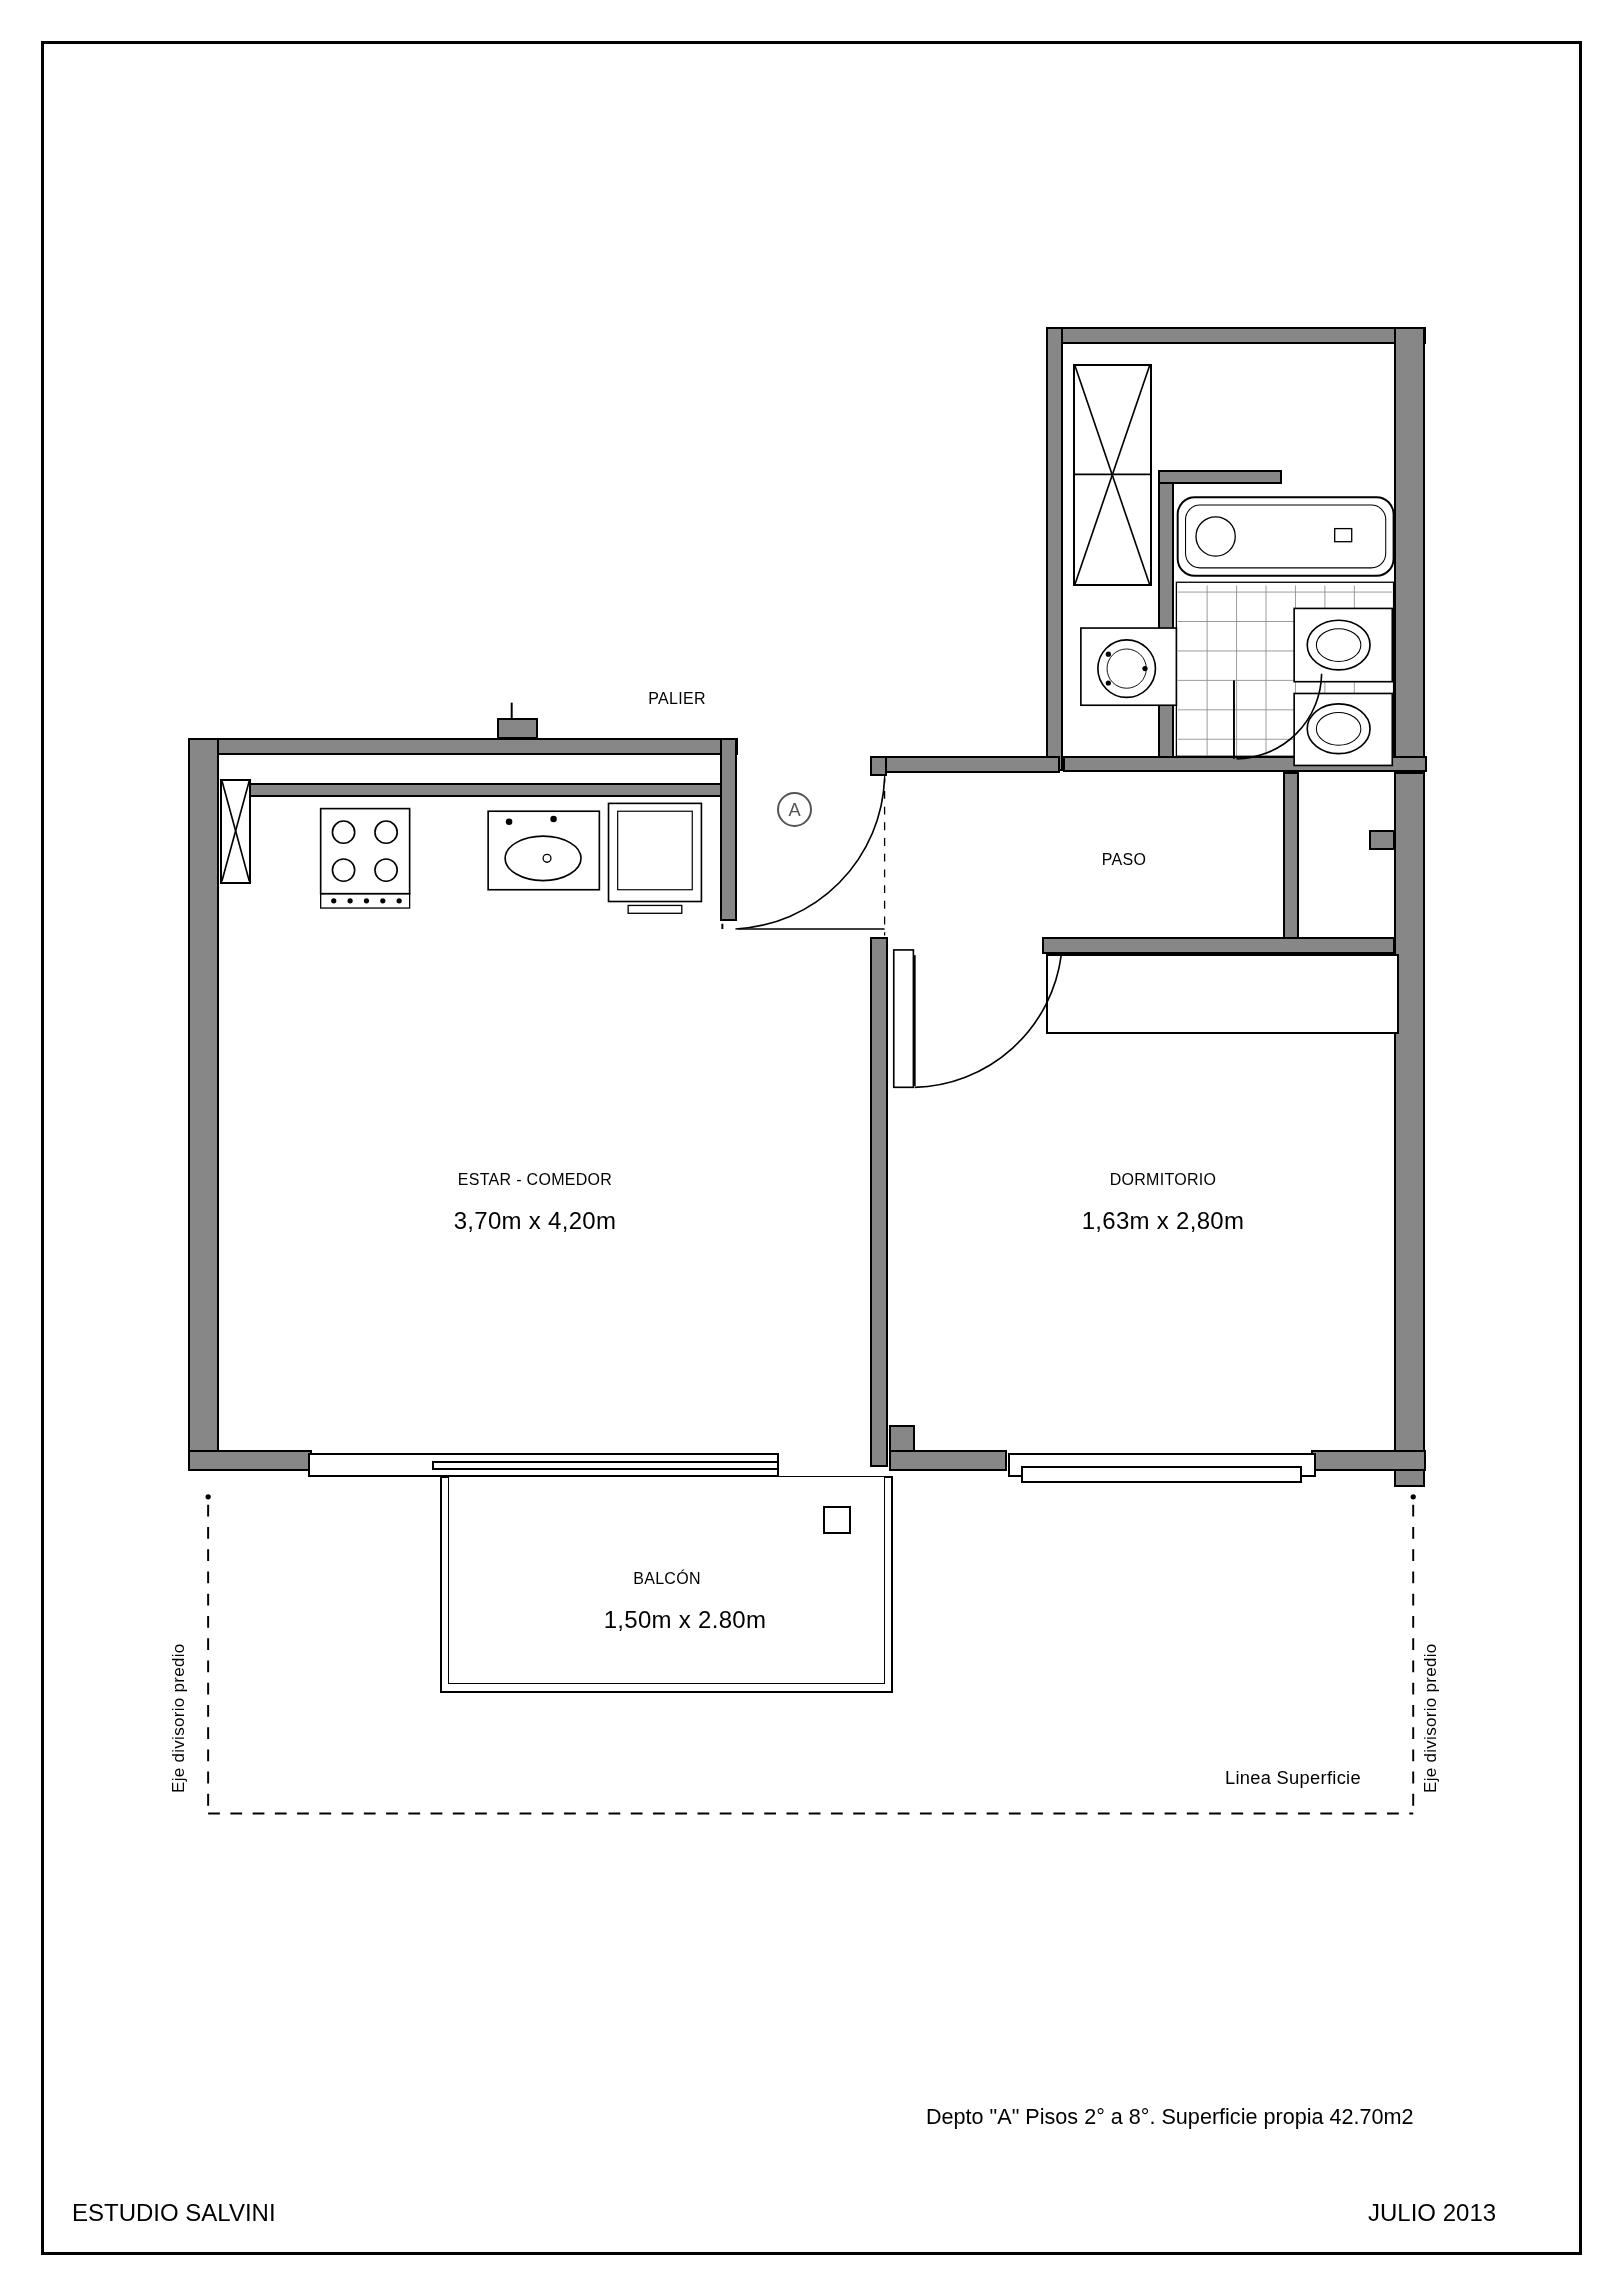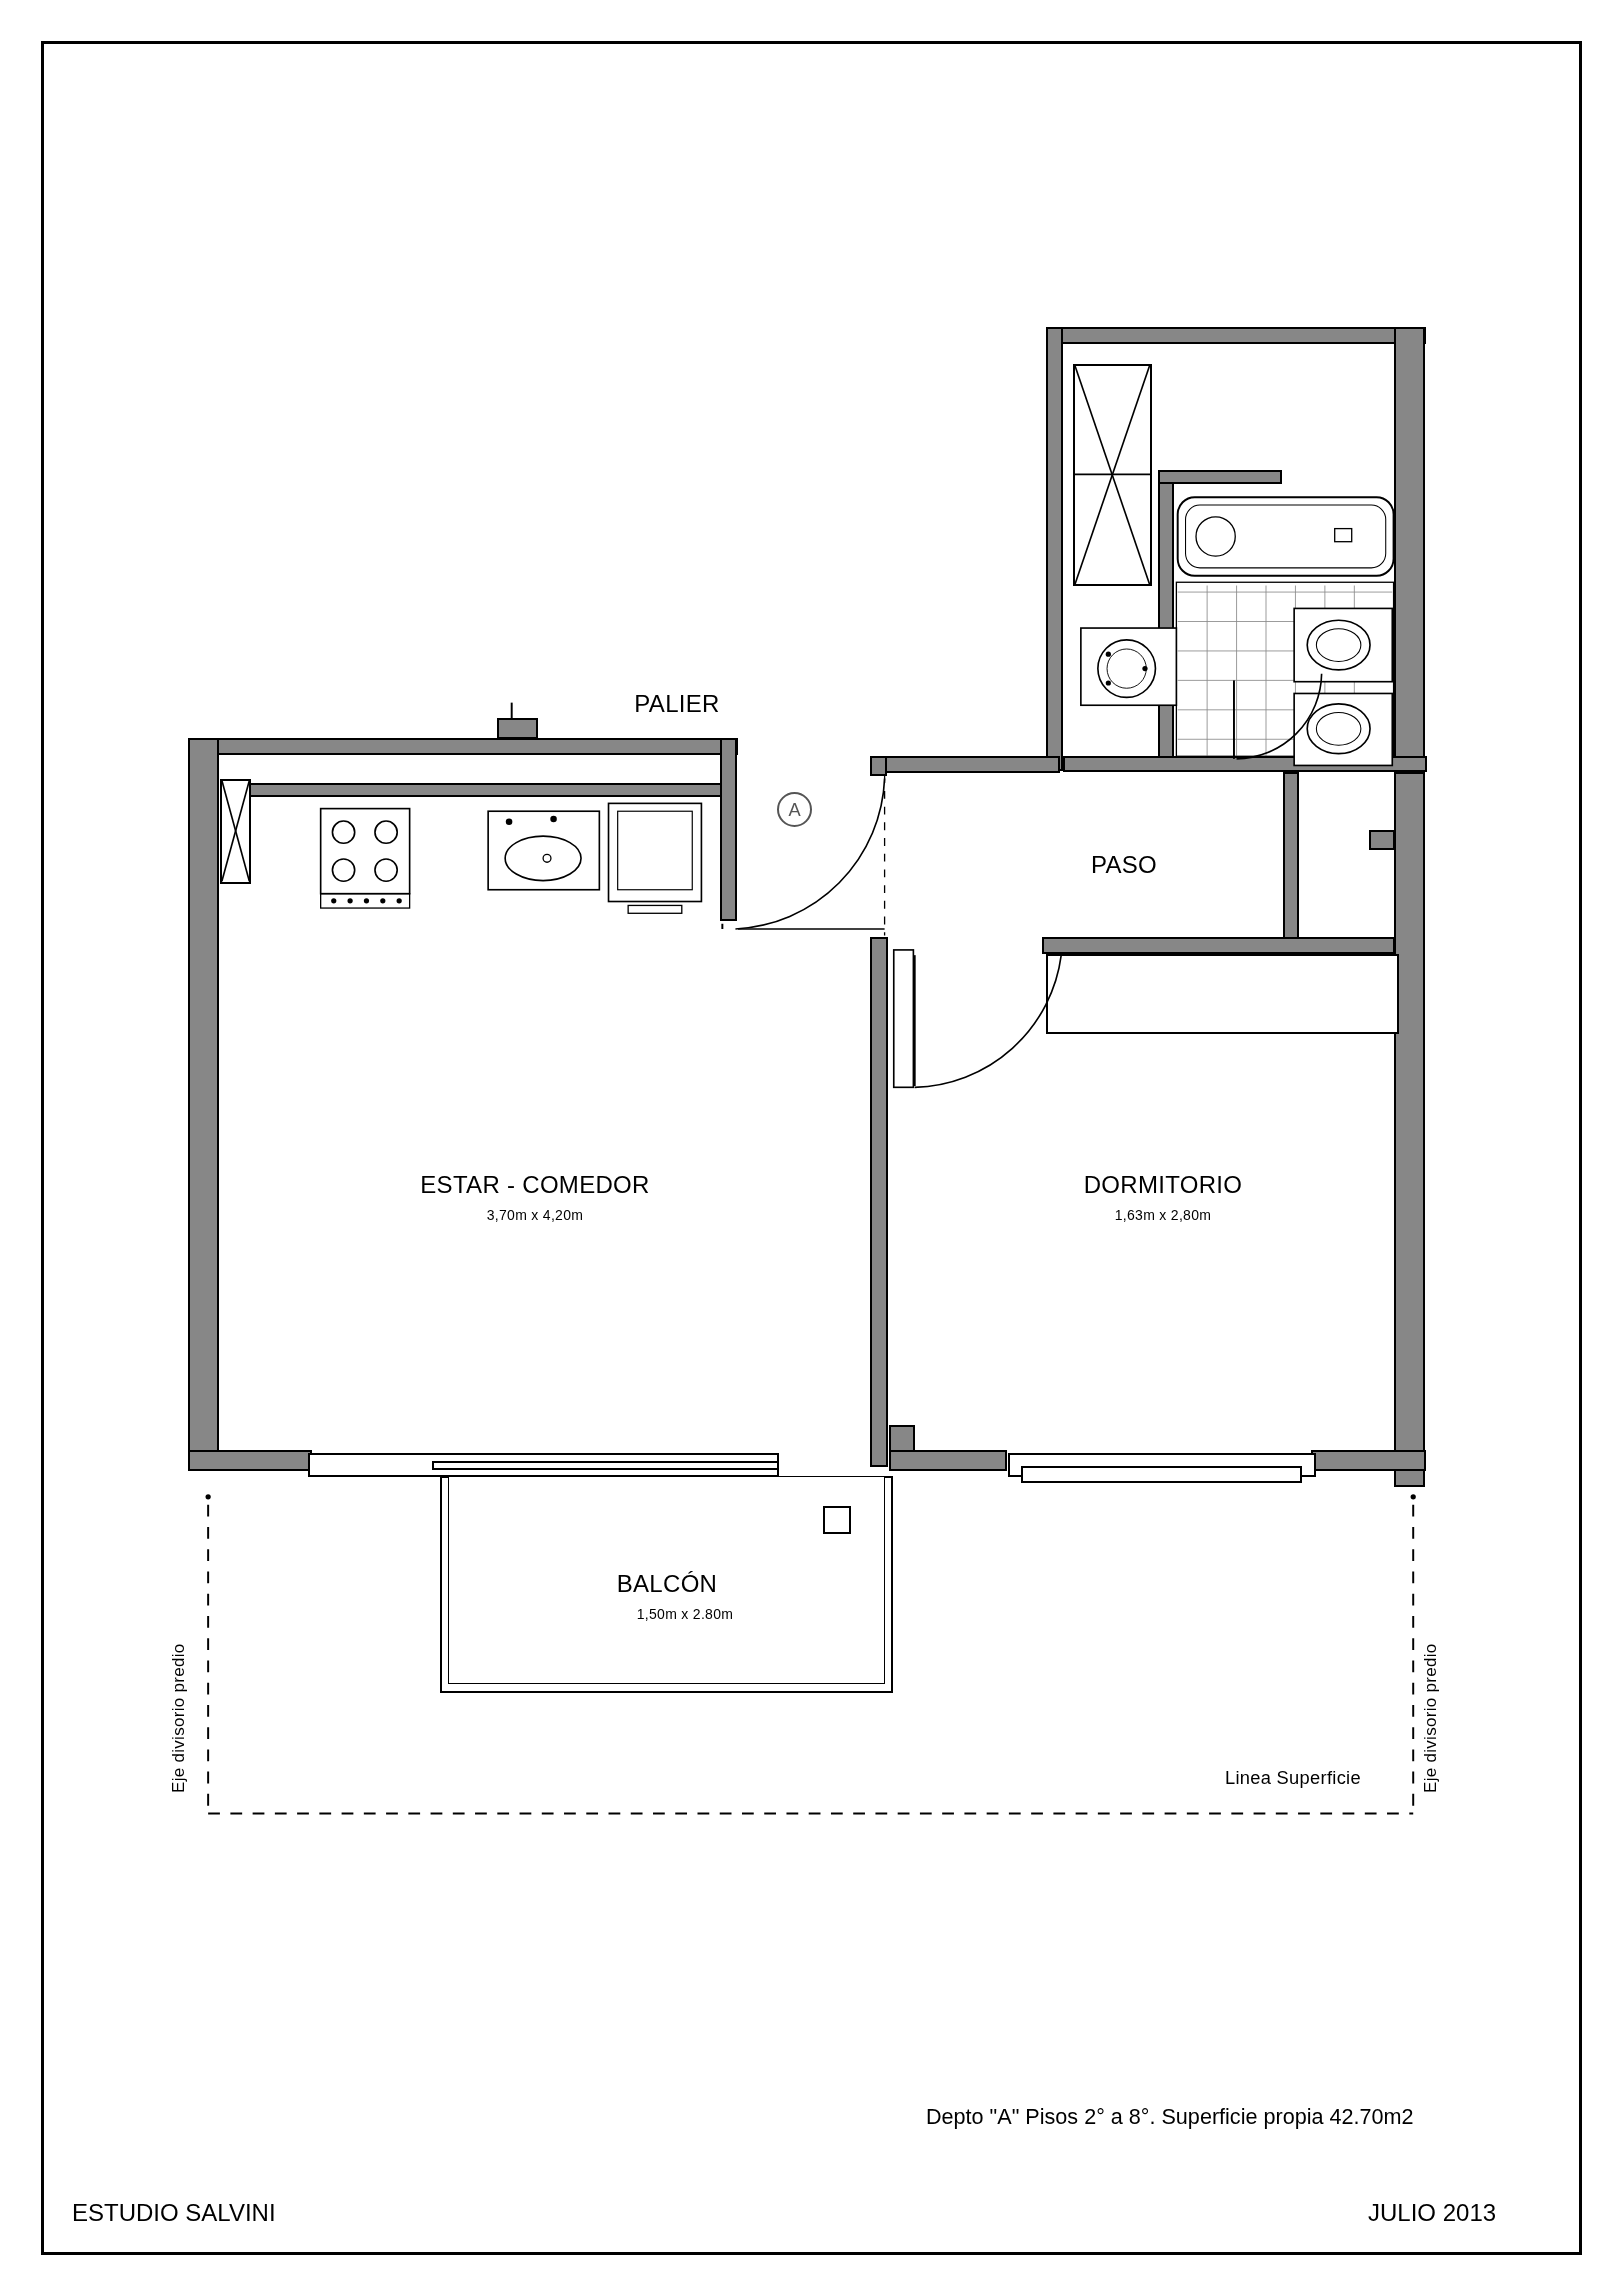--- a/index.html
+++ b/index.html
@@ -45,24 +45,24 @@
     font-size: 19.6px;
     color: #000000;
     white-space: nowrap;
     letter-spacing: 0.3px;
   }
   .label.center {
     transform: translateX(-50%);
     text-align: center;
   }
   .room-title {
+    font-size: 16px;
+  }
+  .room-dims {
     font-size: 24px;
-  }
-  .room-dims {
-    font-size: 14px;
   }
   .vlabel {
     position: absolute;
     font-size: 17px;
     color: #000000;
     white-space: nowrap;
     writing-mode: vertical-rl;
     transform: rotate(180deg);
     letter-spacing: 0.3px;
   }

